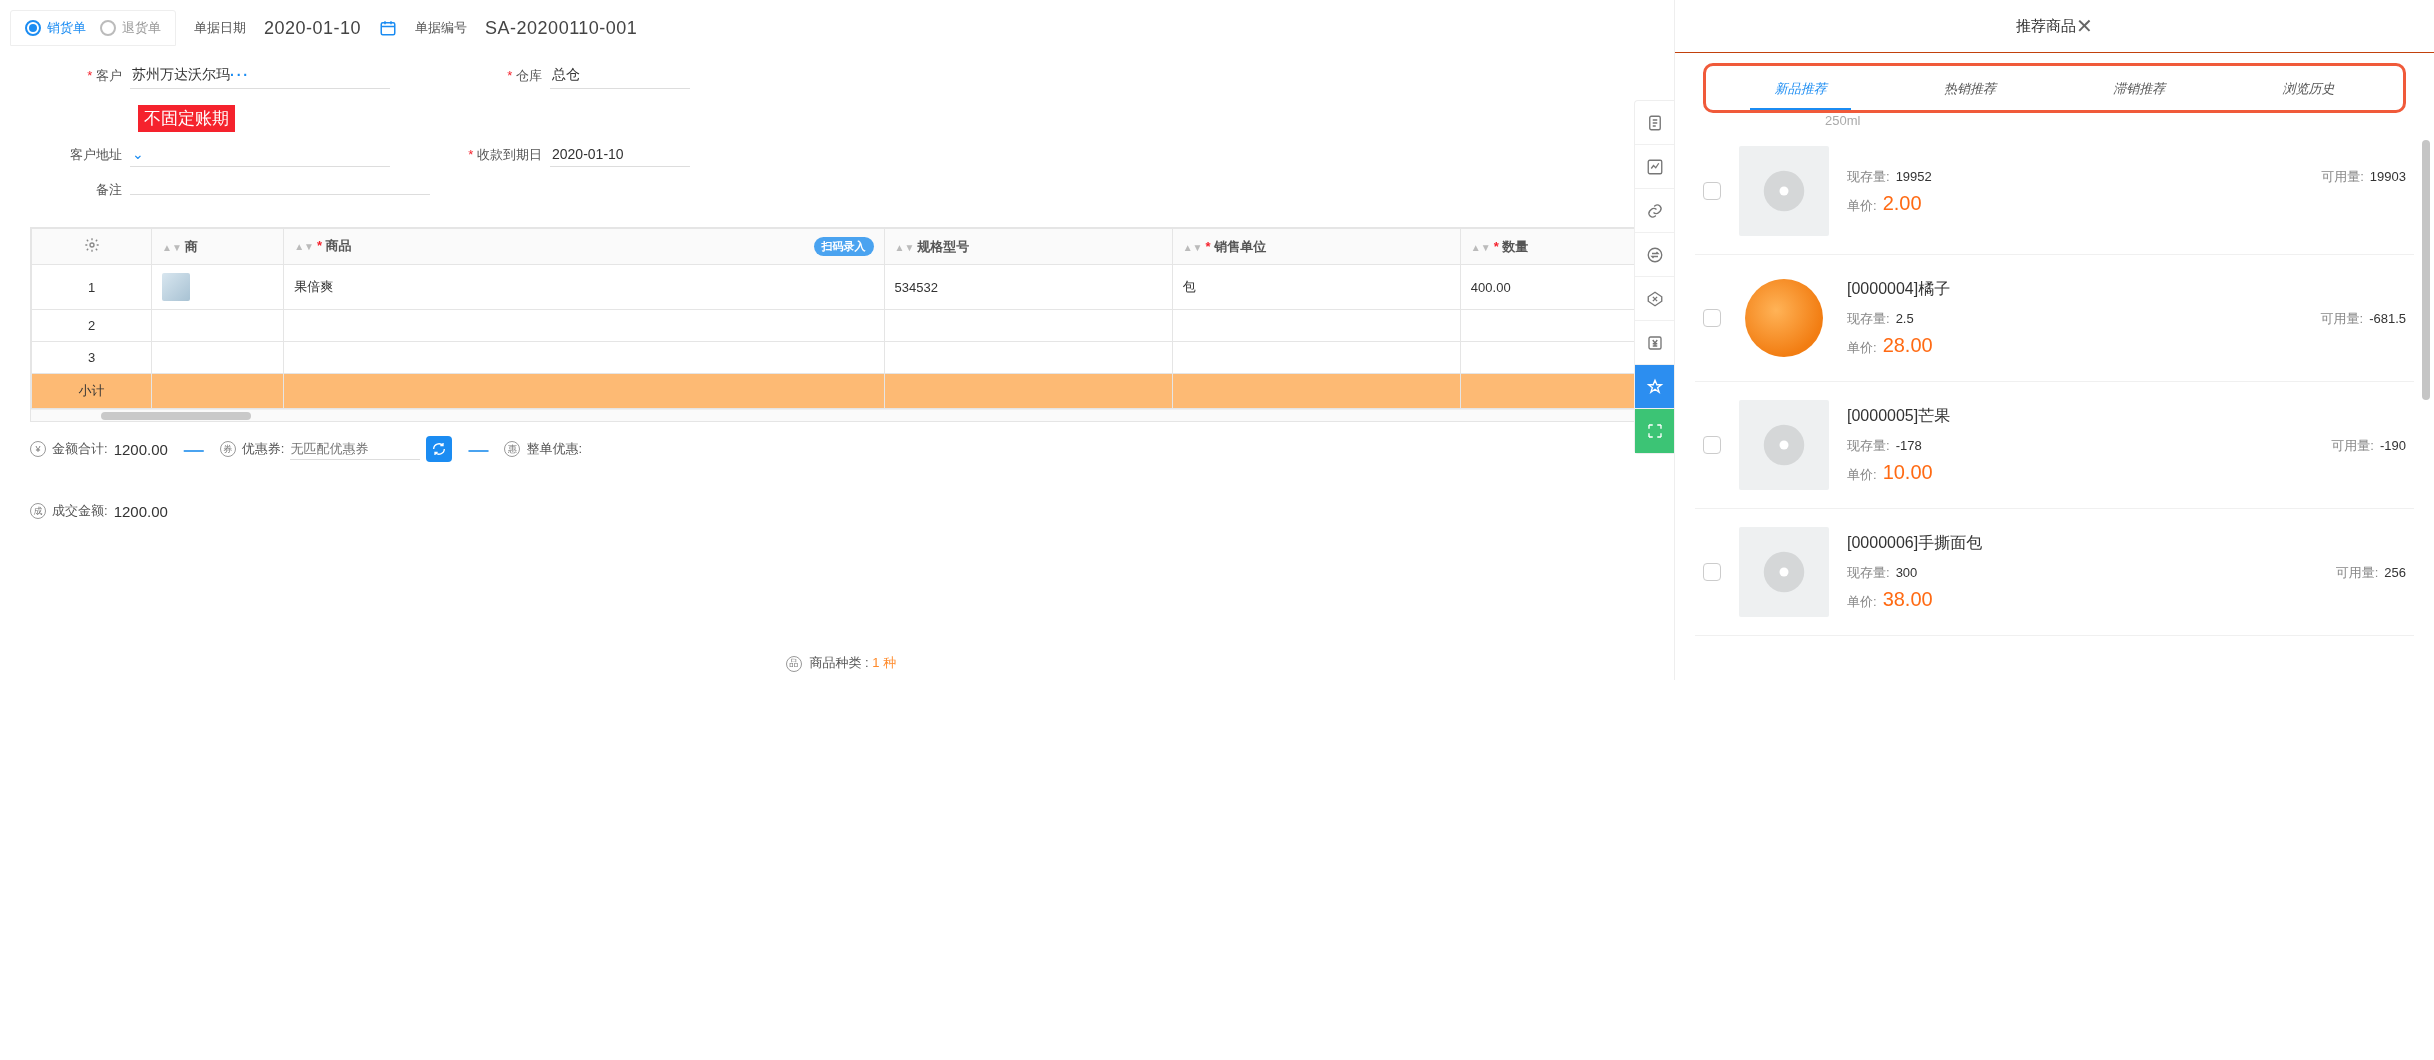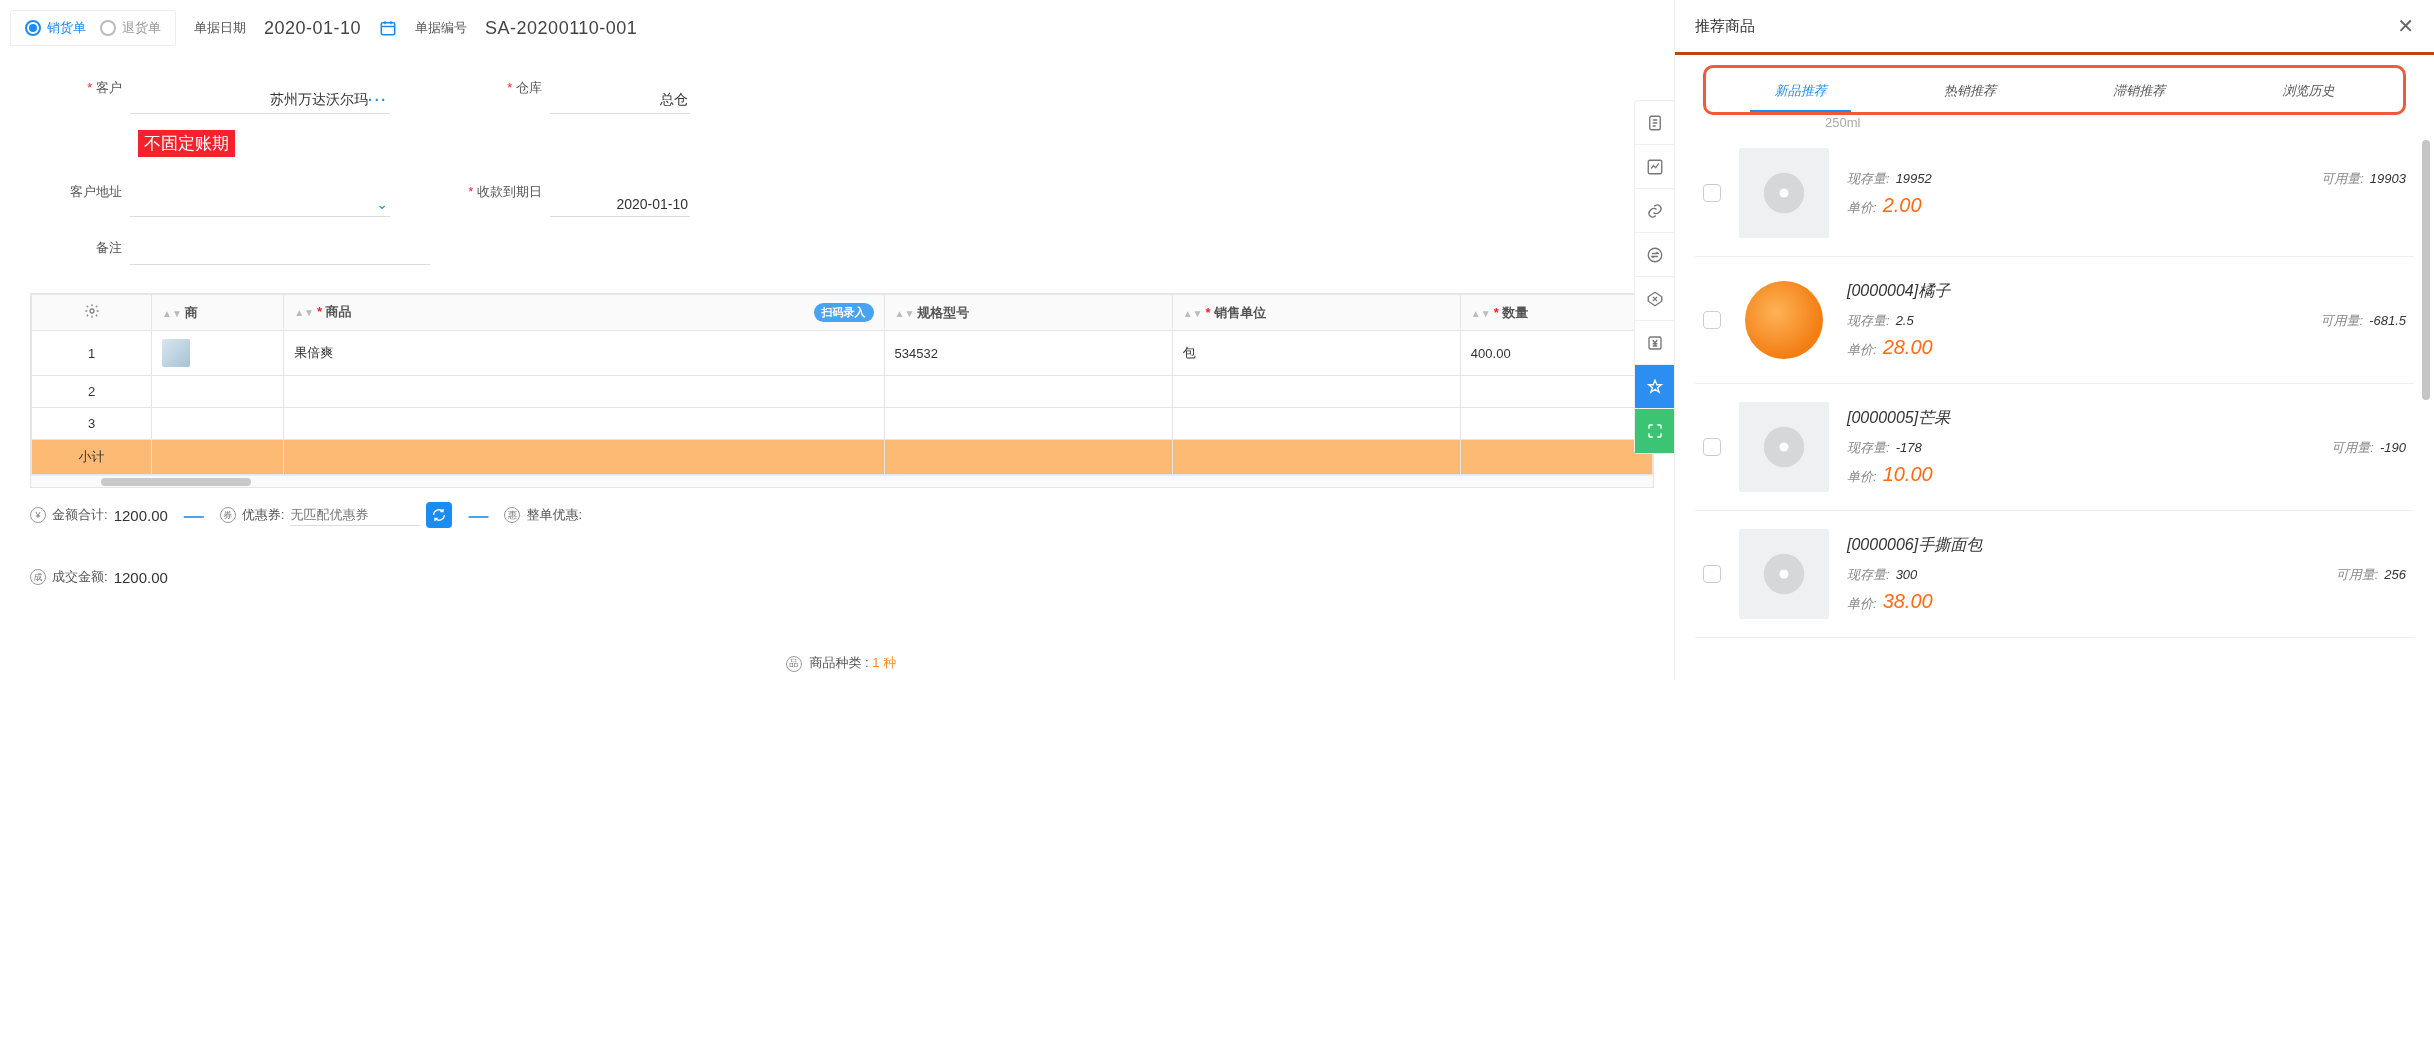--- a/index.html
+++ b/index.html
@@ -18,21 +18,21 @@
 .tab-item.active { color: #1b8cf2; }
 .hlabel { color: #555; }
 .hvalue { font-size: 18px; color: #444; letter-spacing: 0.5px; }
 .cal-icon { width: 18px; height: 18px; fill: none; stroke: #1b8cf2; stroke-width: 2; }
 
 
 .form { padding: 16px 20px 10px; }
 .form-row { display: flex; align-items: center; margin-bottom: 10px; }
 .form-row .lbl { width: 100px; text-align: right; color: #555; padding-right: 8px; }
 .req::before { content: "* "; color: #f5222d; }
-.val { min-width: 260px; border-bottom: 1px solid #ddd; padding: 4px 2px; font-size: 14px; color: #333; display: flex; align-items: center; justify-content: flex-end; margin-top: 25px; }
+.val { min-width: 260px; border-bottom: 1px solid #ddd; padding: 4px 2px; font-size: 14px; color: #333; display: flex; align-items: center; justify-content: flex-start; }
 .val .more { color: #1b8cf2; letter-spacing: 2px; font-weight: bold; cursor: pointer; }
 .chev { color: #1b8cf2; font-size: 14px; }
 .second-col { margin-left: 60px; }
 .badge-red { display: inline-block; background: #f5222d; color: #fff; font-size: 17px; padding: 2px 6px; margin-top: 6px; margin-left: 108px; }
 
 
 .table-wrap { margin: 8px 20px 0; border: 1px solid #e5e5e5; overflow-x: hidden; }
 table { border-collapse: collapse; width: 100%; table-layout: fixed; }
 th, td { border: 1px solid #e5e5e5; padding: 8px 10px; font-size: 13px; text-align: left; white-space: nowrap; overflow: hidden; }
 th { background: #fafafa; color: #555; position: relative; }
@@ -63,31 +63,31 @@
 .side-toolbar .ti.blue { background: #2c8ef0; }
 .side-toolbar .ti.green { background: #3cc475; }
 .side-toolbar .ti.blue svg, .side-toolbar .ti.green svg { stroke: #fff; }
 
 
 .footer { position: absolute; bottom: 8px; left: 8px; right: 0; text-align: center; color: #555; font-size: 13px; }
 .footer .badge-ic { width: 16px; height: 16px; border: 1px solid #999; border-radius: 50%; display: inline-flex; align-items: center; justify-content: center; font-size: 9px; color: #777; margin-right: 4px; vertical-align: middle; }
 .footer .cnt { color: #ff8a2a; }
 
 
-.rp-head { display: flex; align-items: center; justify-content: space-between; padding: 14px 20px; border-bottom: 3px solid #c2410c; }
+.rp-head { display: flex; align-items: center; justify-content: center; padding: 14px 20px; border-bottom: 1px solid #c2410c; }
 .rp-title { font-size: 15px; color: #333; }
 .close-x { font-size: 20px; color: #666; cursor: pointer; }
 .rp-tabs-wrap { padding: 10px 28px 0; font-style: italic; }
 .rp-tabs { display: flex; border: 3px solid #f05a3a; border-radius: 10px; padding: 6px 10px 0; }
 .rp-tab { flex: 1; text-align: center; padding: 8px 0 12px; color: #555; cursor: pointer; position: relative; }
 .rp-tab.active { color: #1b8cf2; }
 .rp-tab.active::after { content: ""; position: absolute; left: 20%; right: 20%; bottom: 0; height: 2px; background: #1b8cf2; }
 
 .rp-list { flex: 1; overflow-y: auto; padding: 0 20px; }
-.rp-item { display: flex; align-items: center; gap: 18px; padding: 18px 8px; border-bottom: 1px solid #f0f0f0; font-style: italic; }
+.rp-item { display: flex; align-items: center; gap: 18px; padding: 18px 8px; border-bottom: 1px solid #f0f0f0; }
 .rp-check { width: 18px; height: 18px; border: 1.5px solid #ccc; border-radius: 4px; flex-shrink: 0; }
 .rp-img { width: 90px; height: 90px; background: #eef0f1; border-radius: 2px; display: flex; align-items: center; justify-content: center; flex-shrink: 0; }
 .rp-img.orange { background: radial-gradient(circle at 40% 40%, #ffb357, #f27d12 70%); border-radius: 50%; width: 78px; height: 78px; margin: 6px; box-shadow: 10px -4px 0 -22px #f27d12; }
 .rp-img-ph svg { width: 54px; height: 54px; fill: #d5d7d8; }
 .rp-info { flex: 1; }
 .rp-name { font-size: 16px; color: #333; margin-bottom: 10px; }
 .rp-stats { display: flex; gap: 60px; margin-bottom: 6px; }
 .rp-stat { color: #888; font-size: 13px; }
 .rp-stat .v { color: #333; margin-left: 6px; }
 .rp-price-lbl { color: #888; font-size: 13px; margin-right: 6px; }

